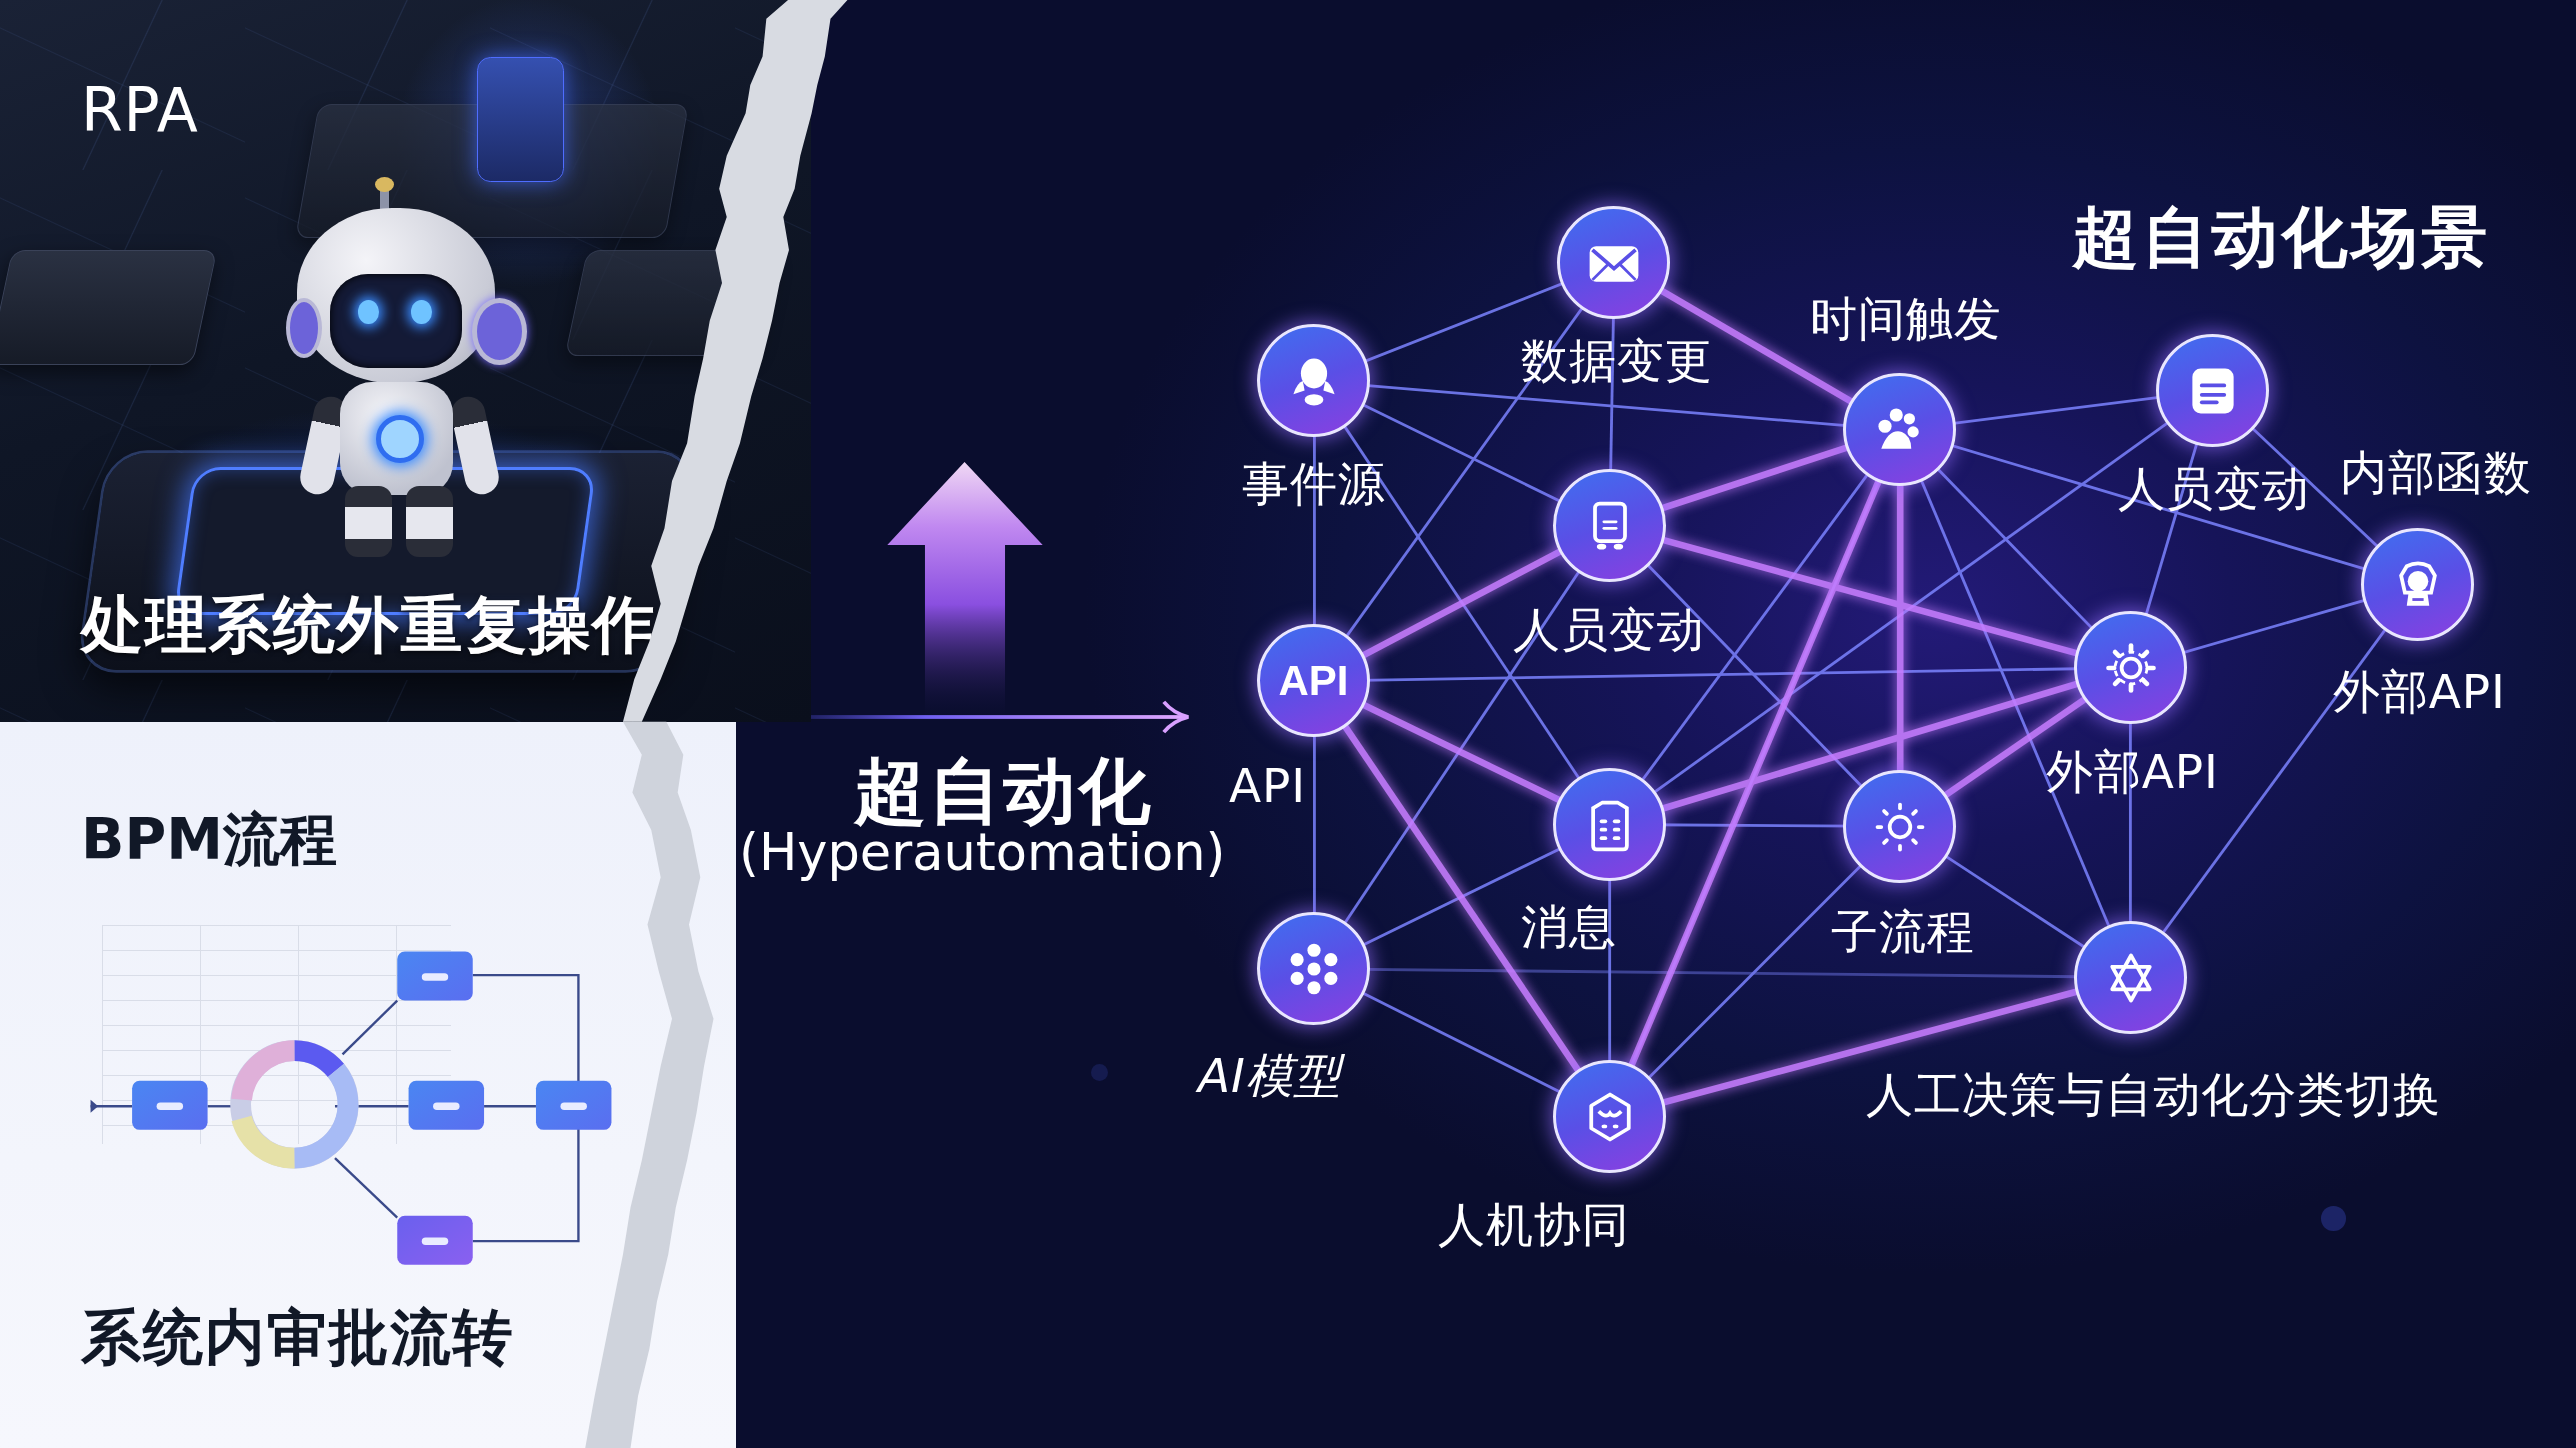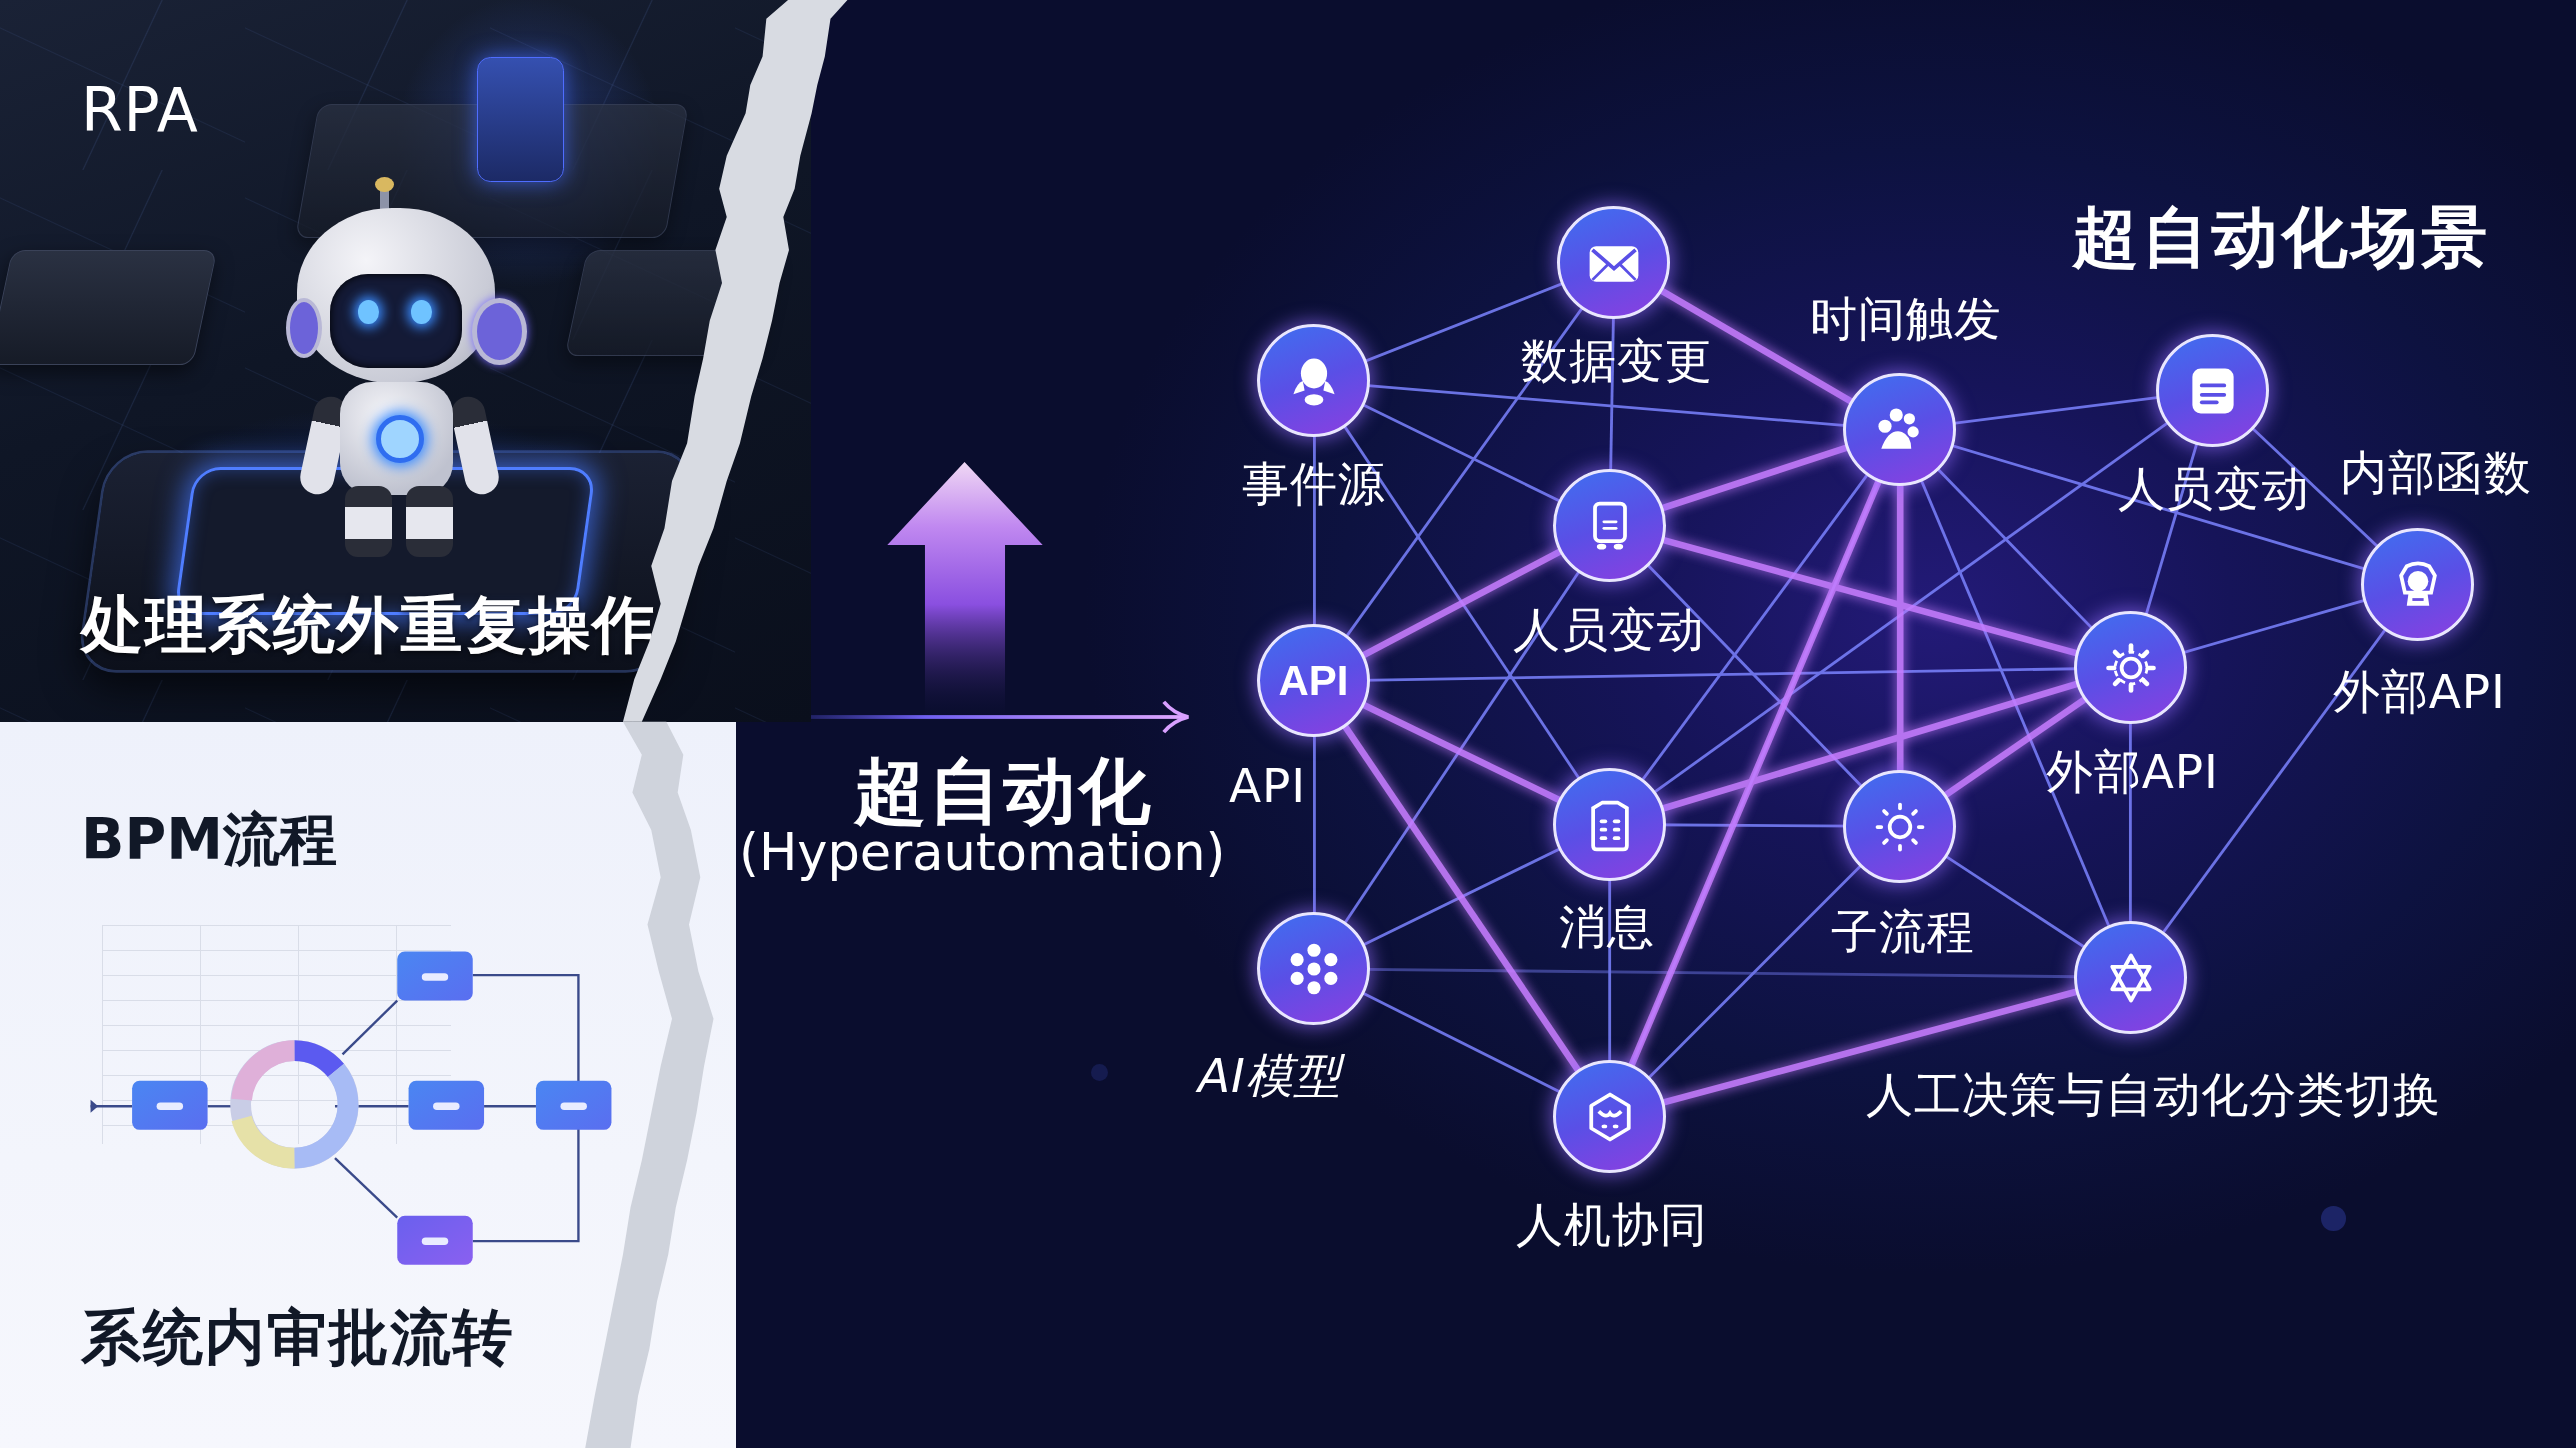--- a/index.html
+++ b/index.html
@@ -264,25 +264,25 @@
 
   <div class="nlabel" style="left:1521px;top:330px;">数据变更</div>
   <div class="nlabel" style="left:1242px;top:453px;">事件源</div>
   <div class="nlabel" style="left:1810px;top:288px;">时间触发</div>
   <div class="nlabel" style="left:2118px;top:458px;">人员变动</div>
   <div class="nlabel" style="left:2340px;top:442px;">内部函数</div>
   <div class="nlabel" style="left:2333px;top:661px;">外部API</div>
   <div class="nlabel" style="left:1513px;top:599px;">人员变动</div>
   <div class="nlabel" style="left:1229px;top:758px;">API</div>
   <div class="nlabel" style="left:2046px;top:741px;">外部API</div>
-  <div class="nlabel" style="left:1521px;top:896px;margin-left:38px;">消息</div>
+  <div class="nlabel" style="left:1521px;top:896px;">消息</div>
   <div class="nlabel" style="left:1831px;top:901px;">子流程</div>
   <div class="nlabel" style="left:1198px;top:1045px;font-style:italic;">AI模型</div>
   <div class="nlabel" style="left:1866px;top:1064px;">人工决策与自动化分类切换</div>
-  <div class="nlabel" style="left:1516px;top:1194px;">人机协同</div>
+  <div class="nlabel" style="left:1438px;top:1194px;">人机协同</div>
 
   <div class="scene-title">超自动化场景</div>
 
   <svg class="up-arrow" viewBox="0 0 165 275">
     <defs>
       <linearGradient id="ua" x1="0" y1="0" x2="0" y2="1">
         <stop offset="0" stop-color="#f0d8f4"></stop>
         <stop offset="0.25" stop-color="#c088f0"></stop>
         <stop offset="0.55" stop-color="#8a4fe0"></stop>
         <stop offset="1" stop-color="#0b0f33" stop-opacity="0"></stop>

